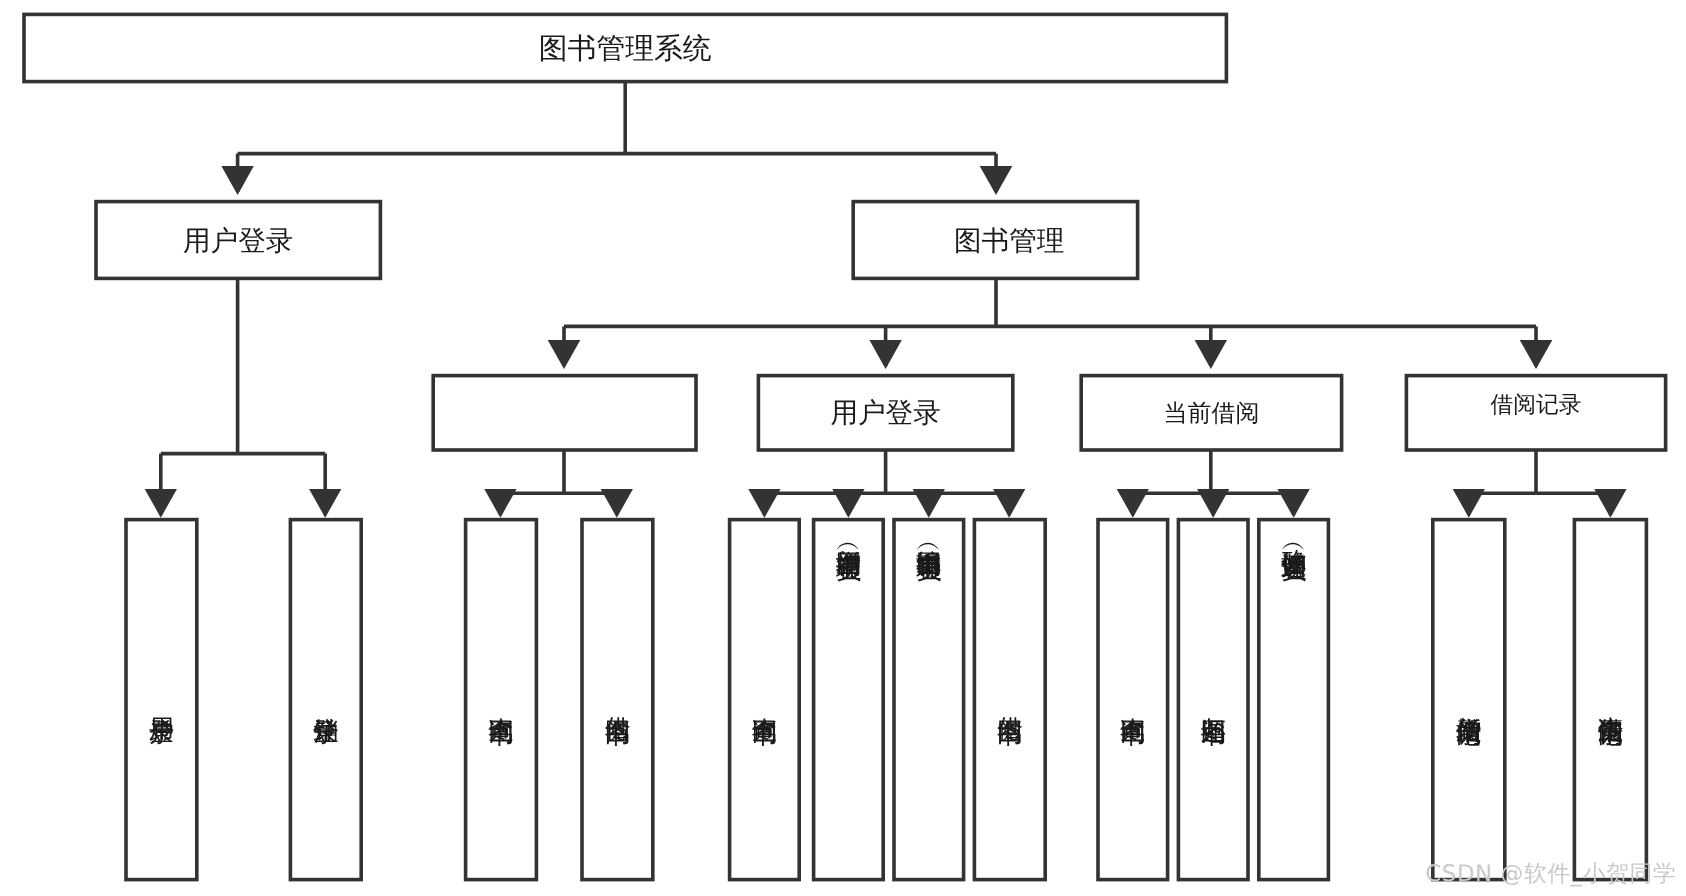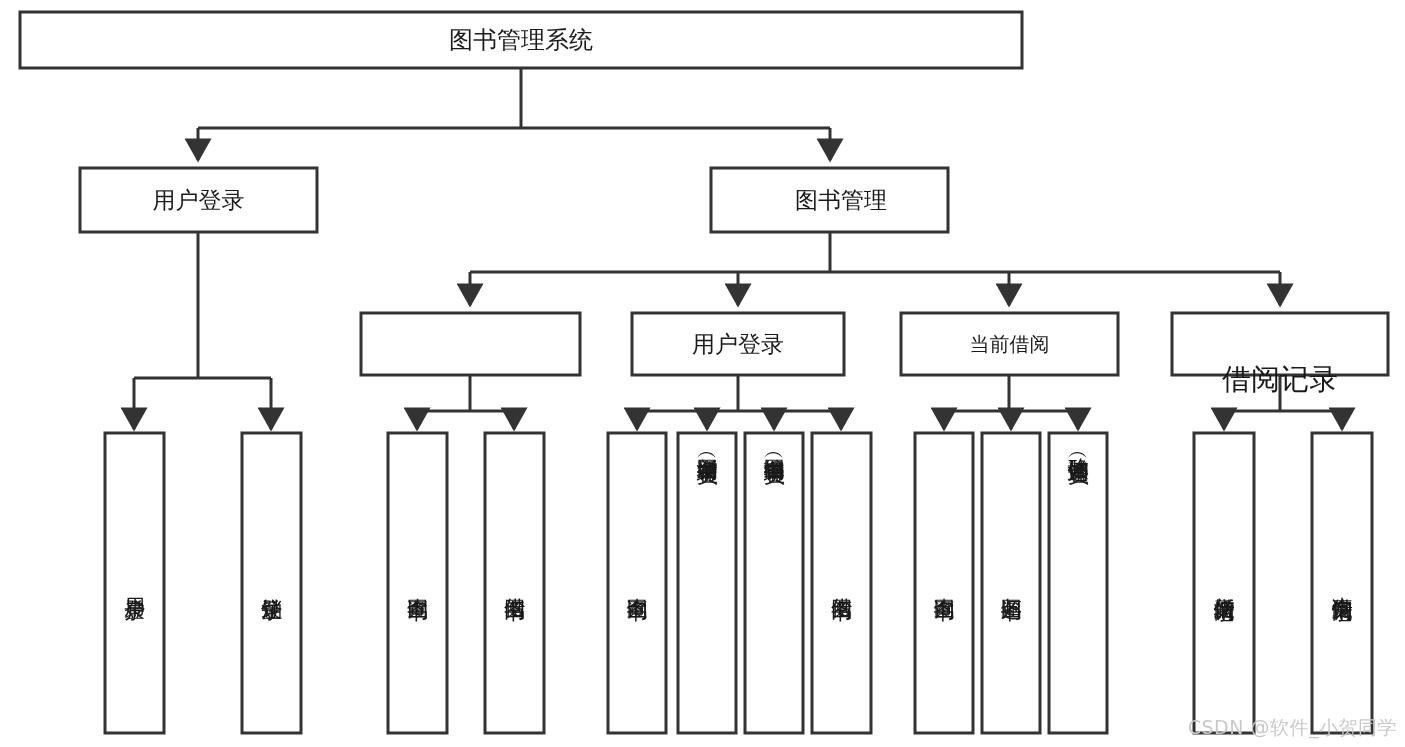--- a/index.html
+++ b/index.html
@@ -169,21 +169,21 @@
     <rect class="node-rect" x="1312" y="433" width="60" height="300"></rect>
   </svg>
 
   <div class="hbox-text" style="left:20px; top:12px; width:1002px; height:56px; font-size:24px;">图书管理系统</div>
 
   <div class="hbox-text" style="left:80px; top:168px; width:237px; height:64px; font-size:23px;">用户登录</div>
   <div class="hbox-text" style="left:711px; top:168px; width:260px; height:64px; font-size:23px;">图书管理</div>
 
   <div class="hbox-text" style="left:632px; top:313px; width:212px; height:62px; font-size:23px;">用户登录</div>
   <div class="hbox-text" style="left:901px; top:313px; width:217px; height:62px; font-size:20px;">当前借阅</div>
-  <div class="hbox-text" style="left:1172px; top:313px; width:216px; height:48px; font-size:29px;margin-top:43px;">借阅记录</div>
+  <div class="hbox-text" style="left:1172px; top:313px; width:216px; height:48px; font-size:19px;">借阅记录</div>
 
   <div class="leaf-text-wrap" style="left:105px; top:433px; width:59px; height:300px;">
     <span class="leaf-text">用户登录</span>
   </div>
   <div class="leaf-text-wrap" style="left:242px; top:433px; width:59px; height:300px;">
     <span class="leaf-text">注销登录</span>
   </div>
 
   <div class="leaf-text-wrap" style="left:388px; top:433px; width:59px; height:300px;">
     <span class="leaf-text">查询图书</span>

